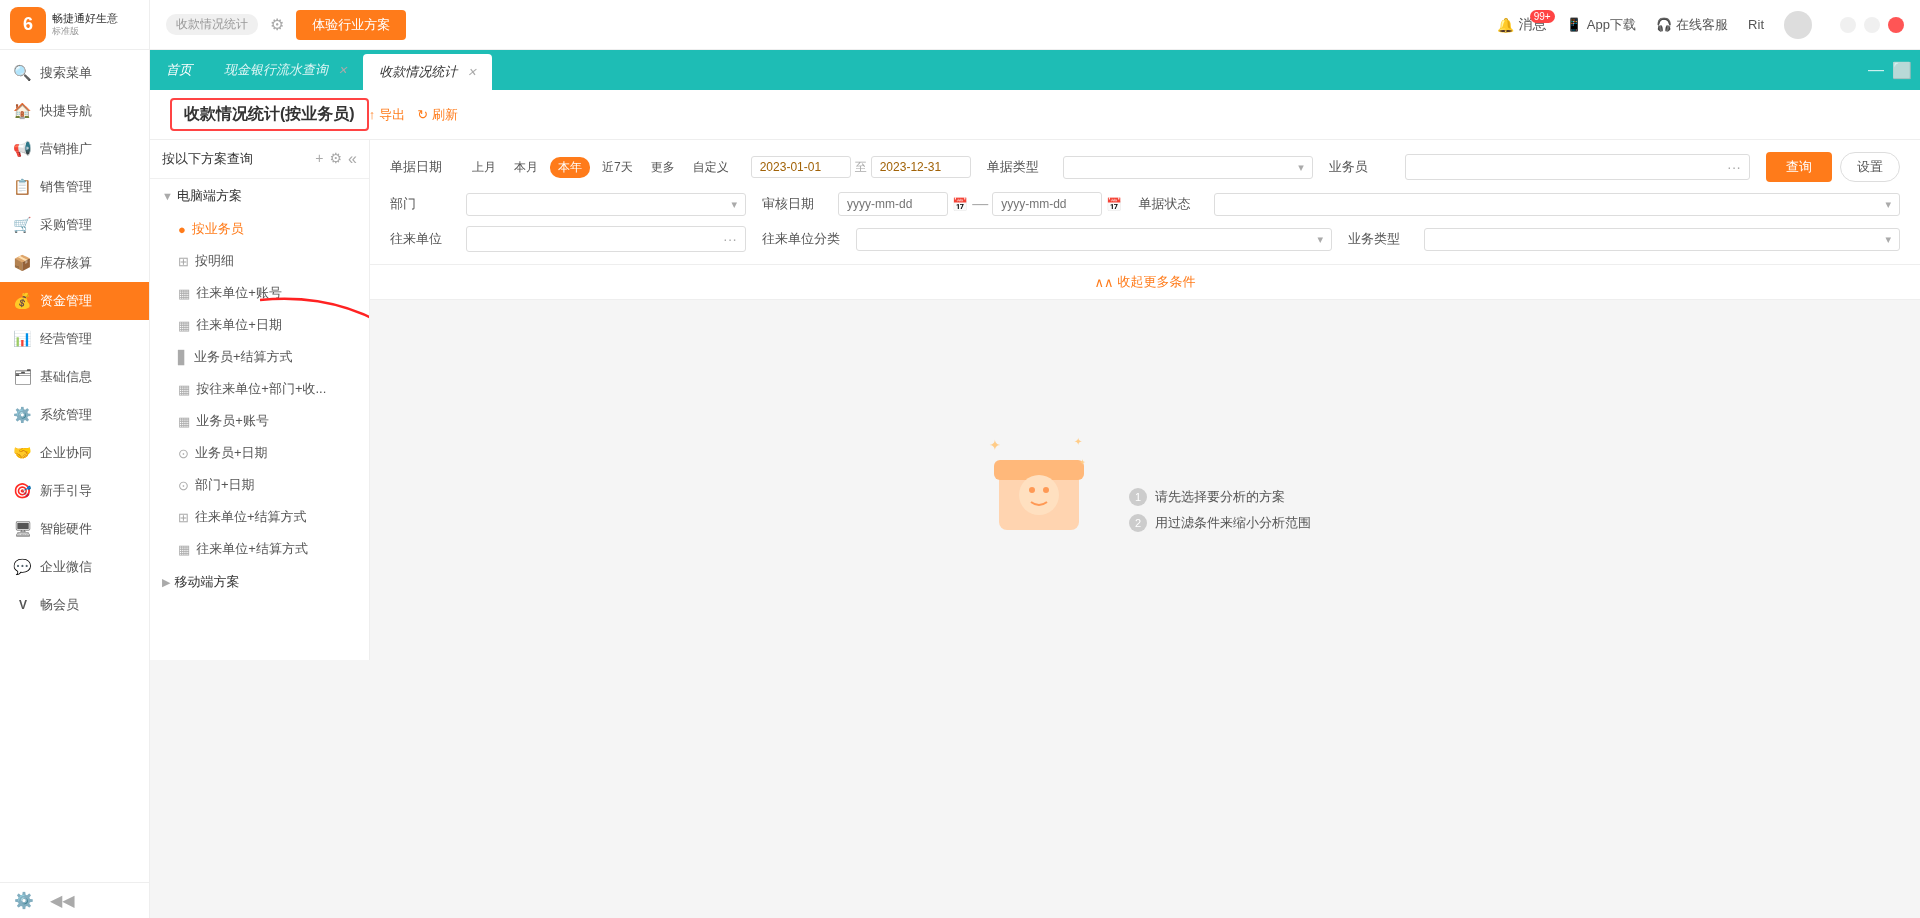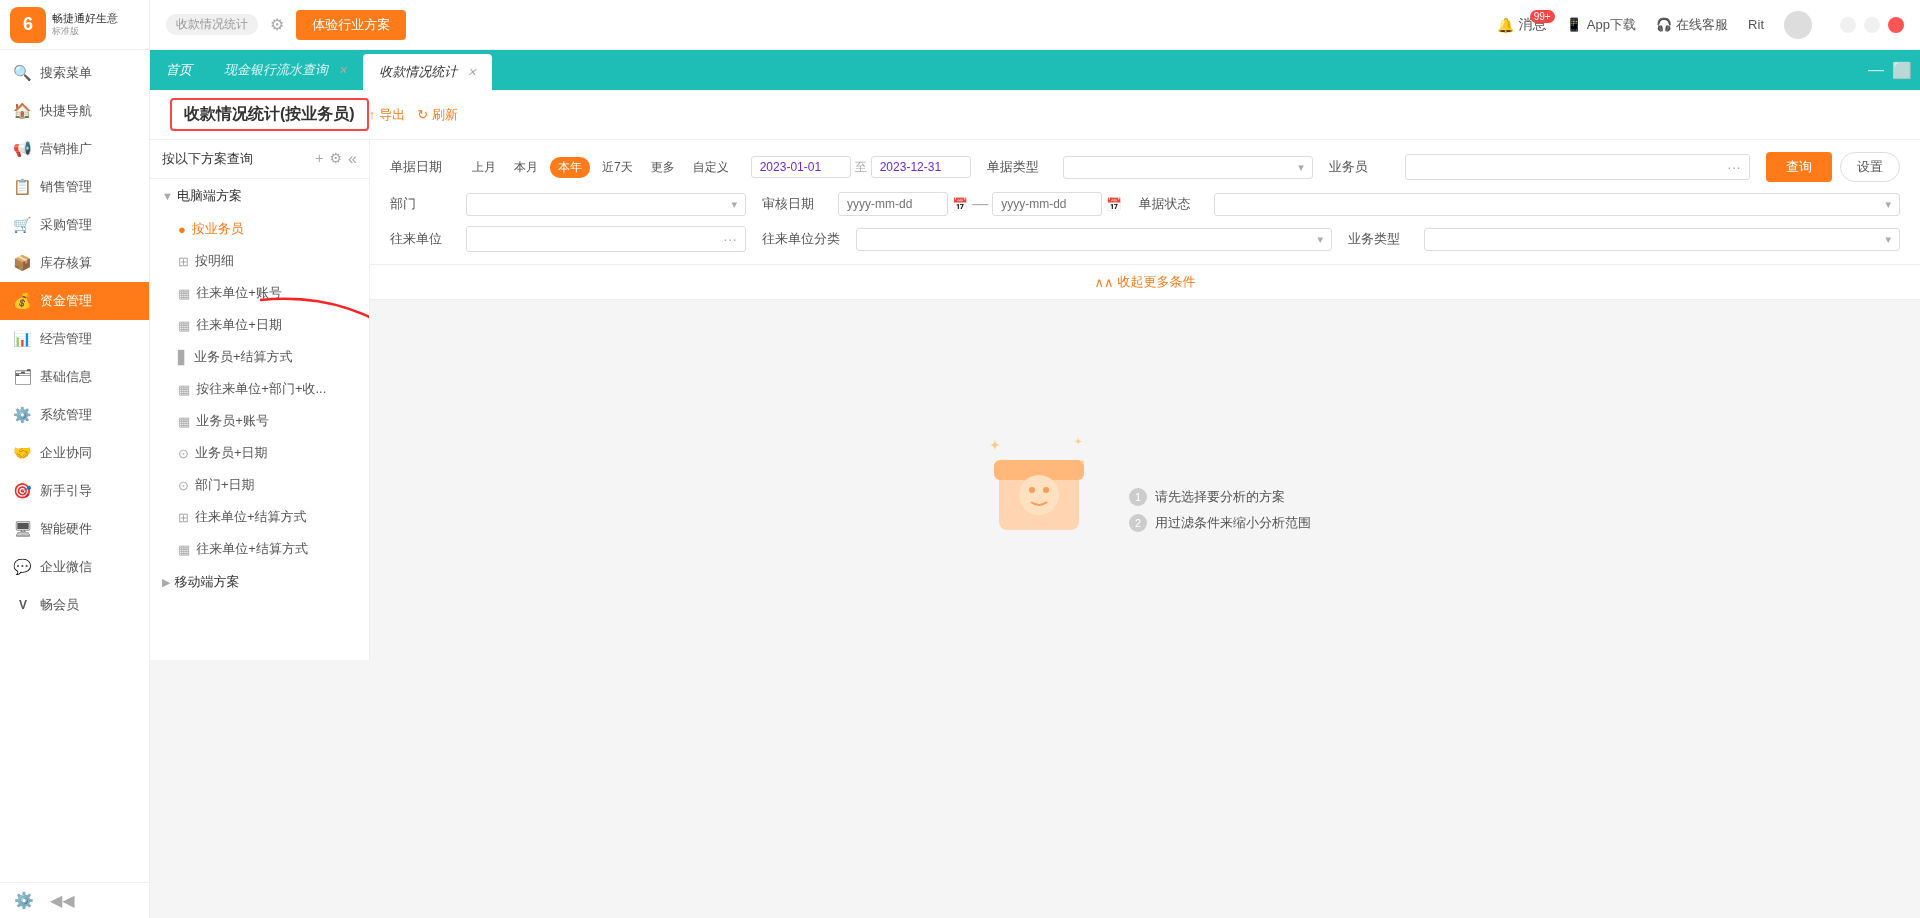--- a/index.html
+++ b/index.html
@@ -253,21 +253,21 @@
       color: white;
       border-radius: 10px;
       padding: 2px 8px;
     }
     .date-range { display: flex; align-items: center; gap: 4px; font-size: 12px; color: #555; }
     .date-input {
       border: 1px solid #ddd;
       border-radius: 3px;
       padding: 3px 8px;
       font-size: 12px;
-      color: #6d28d9;
+      color: #a16207;
       width: 100px;
     }
     .filter-select {
       border: 1px solid #ddd;
       border-radius: 3px;
       padding: 4px 8px;
       font-size: 12px;
       color: #555;
       min-width: 180px;
       display: flex;

